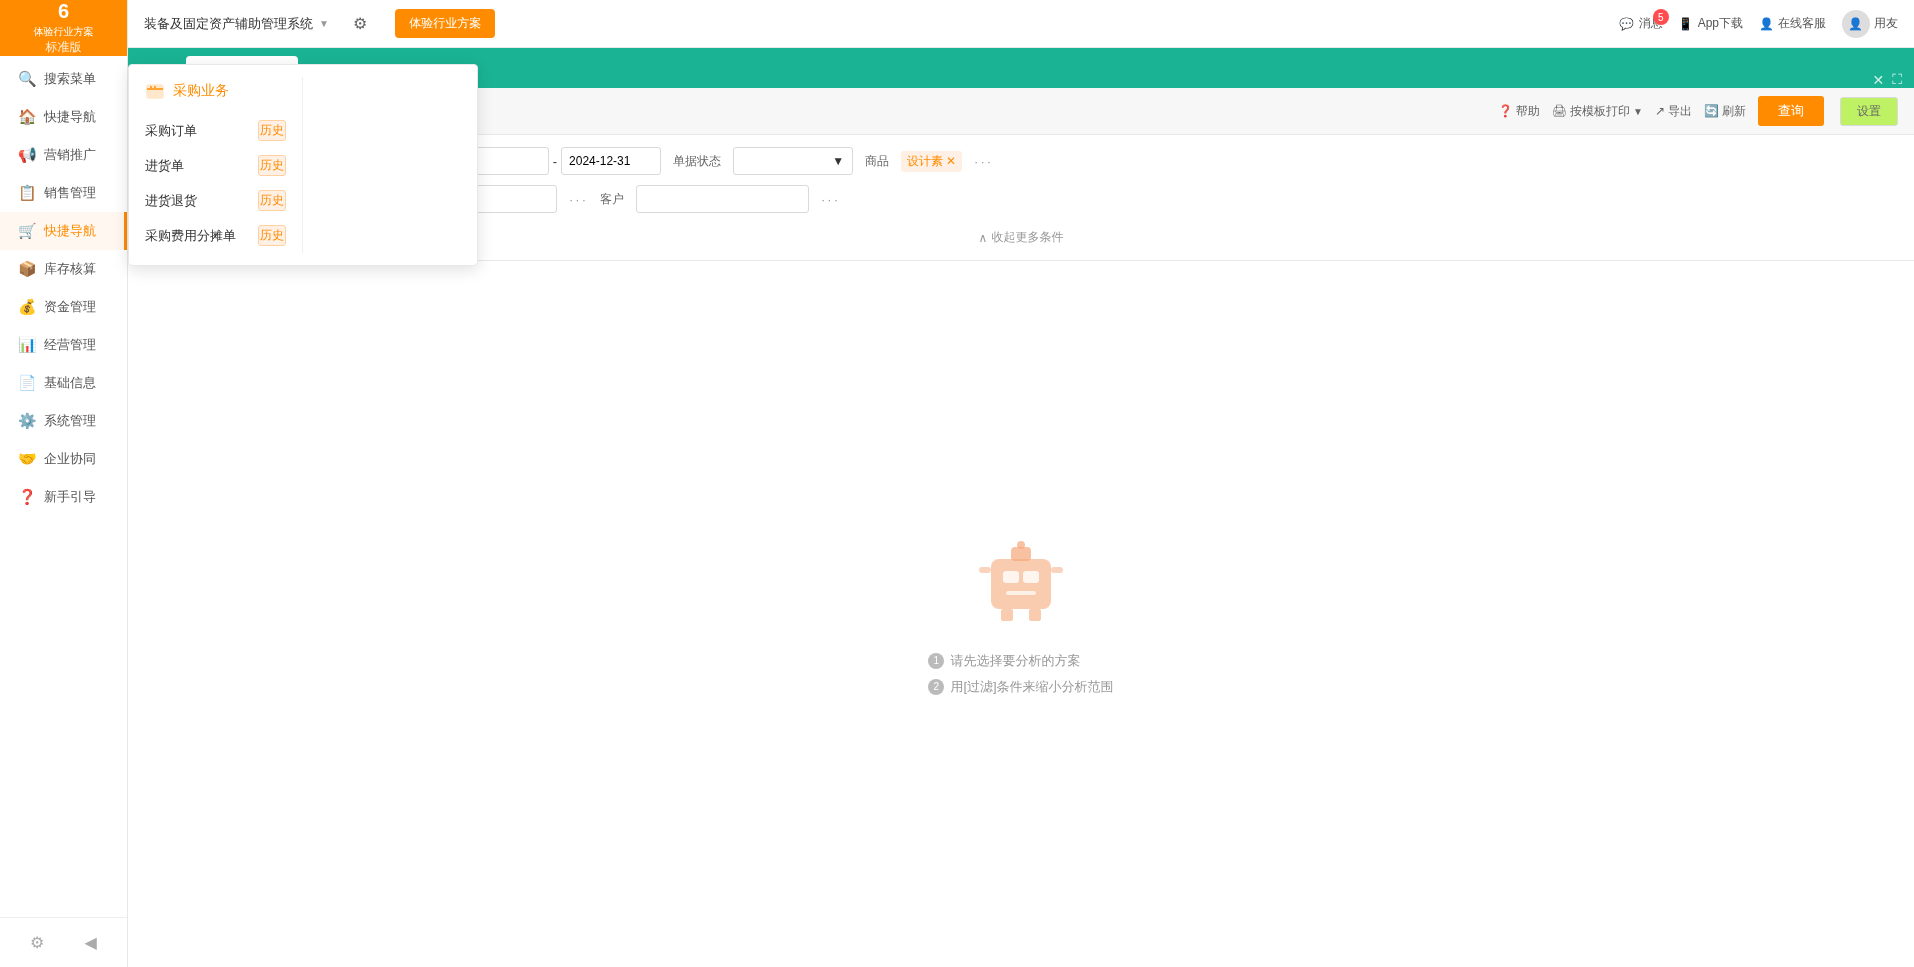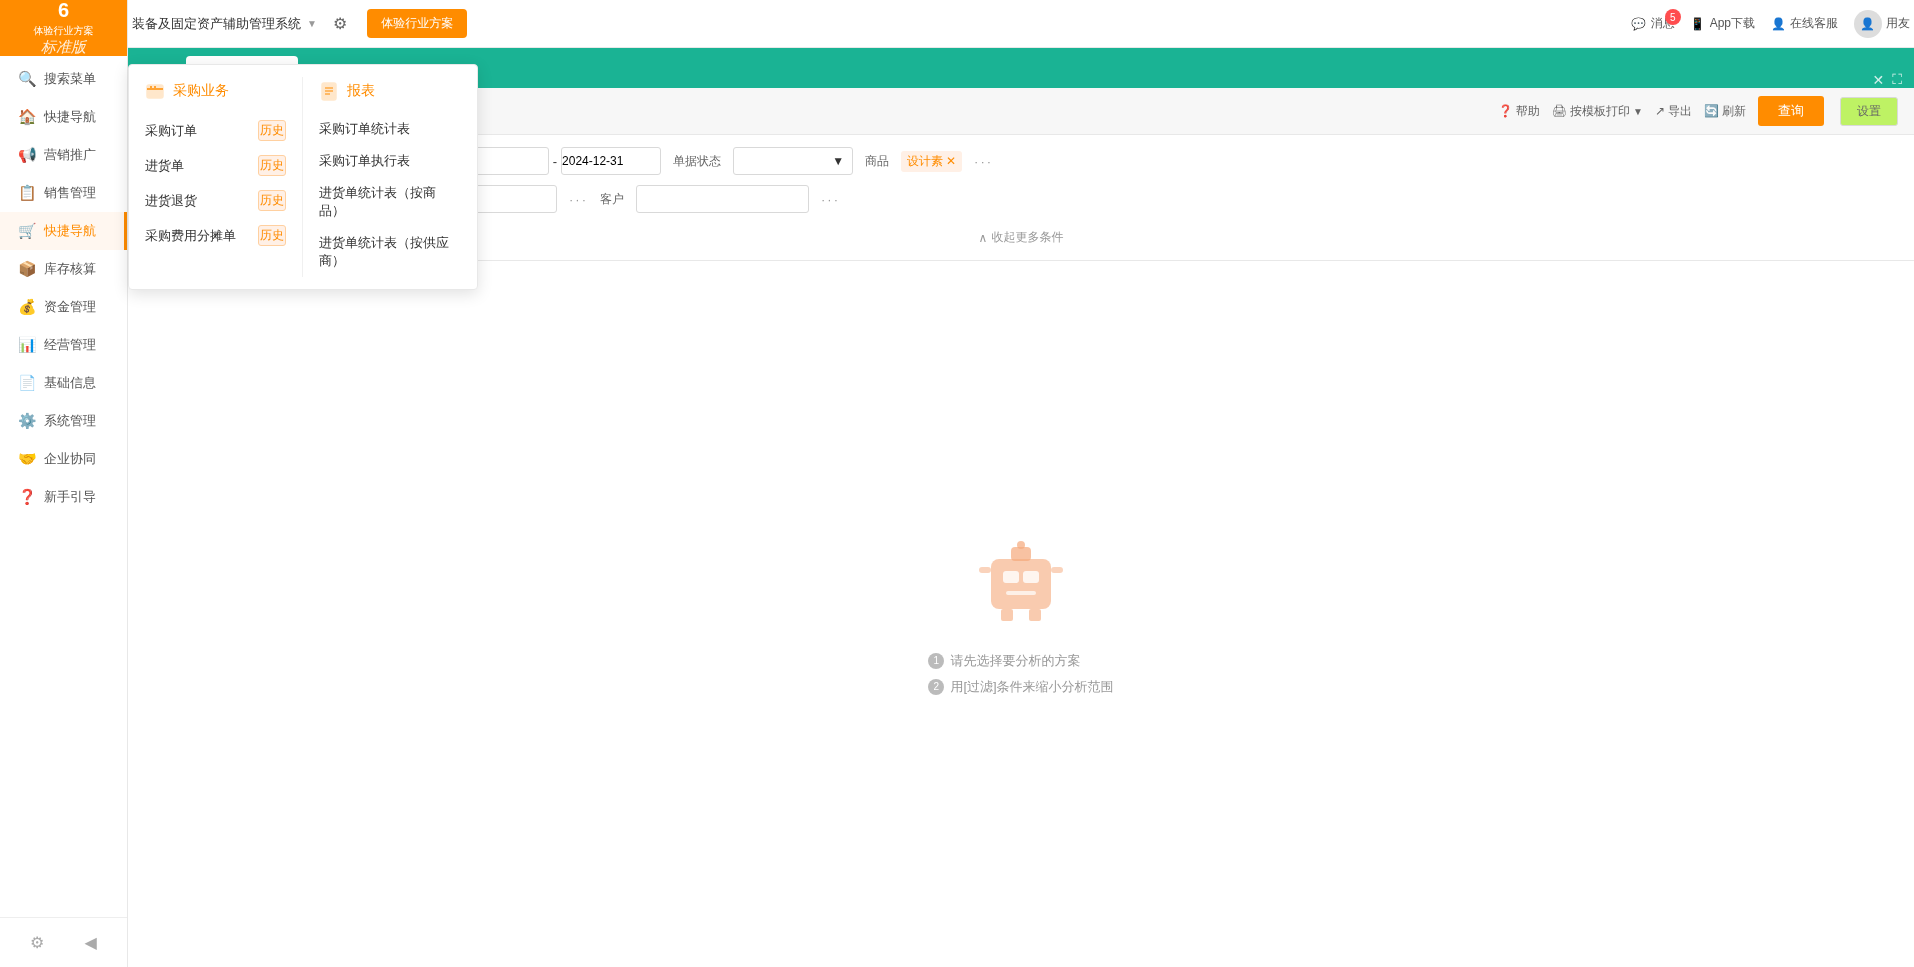--- a/index.html
+++ b/index.html
@@ -6,33 +6,33 @@
     body { font-family: 'Microsoft YaHei', sans-serif; font-size: 13px; background: #f5f5f5; color: #333; overflow: hidden; }
 
     
     .app-container { display: flex; height: 967px; width: 1914px; }
 
     
     .sidebar { width: 128px; background: #fff; border-right: 1px solid #e8e8e8; display: flex; flex-direction: column; flex-shrink: 0; }
     .sidebar-logo { height: 56px; background: #ff8c00; display: flex; align-items: center; justify-content: center; flex-direction: column; cursor: pointer; }
     .sidebar-logo-icon { color: white; font-size: 20px; font-weight: bold; }
     .sidebar-logo-text { color: white; font-size: 10px; margin-top: 2px; }
-    .sidebar-logo-sub { color: rgba(255,255,255,0.85); font-size: 15px; font-style: italic; }
+    .sidebar-logo-sub { color: rgba(255,255,255,0.85); font-size: 12px; }
     .sidebar-nav { flex: 1; overflow-y: auto; padding: 4px 0; }
     .sidebar-item { display: flex; align-items: center; padding: 10px 0 10px 18px; cursor: pointer; color: #555; font-size: 13px; gap: 8px; }
     .sidebar-item.active { background: #fff7f0; color: #ff8c00; border-right: 3px solid #ff8c00; }
     .sidebar-item-icon { font-size: 15px; width: 18px; text-align: center; }
     .sidebar-footer { height: 50px; border-top: 1px solid #eee; display: flex; align-items: center; justify-content: space-around; padding: 0 10px; }
     .sidebar-footer-btn { cursor: pointer; color: #aaa; font-size: 16px; }
 
     
     .main-area { flex: 1; display: flex; flex-direction: column; overflow: hidden; }
 
     
-    .topbar { height: 48px; background: #fff; border-bottom: 1px solid #e8e8e8; display: flex; align-items: center; padding: 0 4px; gap: 16px; justify-content: space-between; }
+    .topbar { height: 48px; background: #fff; border-bottom: 1px solid #e8e8e8; display: flex; align-items: center; padding: 0 16px; gap: 24px; justify-content: space-between; }
     .topbar-title-text { display: flex; align-items: center; gap: 6px; cursor: pointer; }
     .topbar-title-arrow { color: #999; font-size: 10px; }
     .topbar-settings { color: #666; font-size: 16px; cursor: pointer; margin-right: 4px; }
     .topbar-trial-btn { background: #ff8c00; color: white; border: none; border-radius: 4px; padding: 6px 14px; font-size: 12px; cursor: pointer; }
     .topbar-right { display: flex; align-items: center; gap: 16px; margin-left: auto; }
     .topbar-right-item { display: flex; align-items: center; gap: 4px; cursor: pointer; color: #555; font-size: 12px; position: relative; }
     .badge { background: #ff4d4f; color: white; border-radius: 50%; width: 16px; height: 16px; font-size: 10px; display: flex; align-items: center; justify-content: center; position: absolute; top: -6px; right: -6px; }
     .topbar-avatar { width: 28px; height: 28px; border-radius: 50%; background: #ddd; display: flex; align-items: center; justify-content: center; font-size: 12px; color: #999; }
 
     
@@ -46,21 +46,21 @@
     
     .content-area { flex: 1; display: flex; flex-direction: column; background: #f0f0f0; overflow: hidden; }
 
     
     .filter-area { background: #fff; padding: 12px 16px; border-bottom: 1px solid #e8e8e8; }
     .filter-row { display: flex; align-items: center; gap: 12px; margin-bottom: 10px; flex-wrap: wrap; }
     .filter-row:last-child { margin-bottom: 0; }
     .filter-label { font-size: 12px; color: #666; white-space: nowrap; }
     .filter-input { border: 1px solid #d9d9d9; border-radius: 3px; padding: 4px 8px; font-size: 12px; min-width: 120px; height: 28px; outline: none; }
     .filter-date-range { display: flex; align-items: center; gap: 4px; }
-    .filter-date-input { border: 1px solid #d9d9d9; border-radius: 3px; padding: 4px 0; font-size: 12px; width: 100px; height: 28px; }
+    .filter-date-input { border: 1px solid #d9d9d9; border-radius: 3px; padding: 4px 7px; font-size: 12px; width: 100px; height: 28px; }
     .filter-quick-dates { display: flex; gap: 4px; }
     .filter-quick-date { font-size: 12px; color: #1ab394; cursor: pointer; border: 1px solid #d9d9d9; border-radius: 3px; padding: 2px 8px; background: #fff; }
     .filter-collapse { display: flex; align-items: center; justify-content: center; gap: 4px; padding: 6px 0 2px; color: #999; font-size: 12px; cursor: pointer; }
     .toolbar-row { display: flex; align-items: center; justify-content: flex-end; padding: 8px 16px; gap: 12px; background: #f7f7f7; border-bottom: 1px solid #e8e8e8; }
     .toolbar-btn { background: none; border: none; cursor: pointer; color: #666; font-size: 12px; display: flex; align-items: center; gap: 3px; }
     .query-btn { background: #ff8c00; color: white; border: none; border-radius: 3px; padding: 6px 20px; font-size: 13px; cursor: pointer; }
     .set-btn { background: #bef264; color: #666; border: 1px solid #d9d9d9; border-radius: 3px; padding: 5px 16px; font-size: 12px; cursor: pointer; margin-left: 4px; }
 
     
     .empty-state { flex: 1; display: flex; flex-direction: column; align-items: center; justify-content: center; background: #fff; }
@@ -325,36 +325,15 @@
         <div class="dropdown-item">
           <span>进货退货</span>
           <span class="history-badge">历史</span>
         </div>
         <div class="dropdown-item">
           <span>采购费用分摊单</span>
           <span class="history-badge">历史</span>
         </div>
       </div>
 
-      <div class="dropdown-col">
-        <div class="dropdown-col-title">
-          <svg width="20" height="20" viewBox="0 0 20 20">
-            <rect x="3" y="2" width="14" height="17" rx="2" fill="#ff8c00" opacity="0.2" stroke="#ff8c00" stroke-width="1.5"></rect>
-            <path d="M6 7h8M6 10h8M6 13h5" stroke="#ff8c00" stroke-width="1.2"></path>
-          </svg>
-          <span>报表</span>
-        </div>
-        <div class="dropdown-item">
-          <span>采购订单统计表</span>
-        </div>
-        <div class="dropdown-item">
-          <span>采购订单执行表</span>
-        </div>
-        <div class="dropdown-item">
-          <span>进货单统计表（按商品）</span>
-        </div>
-        <div class="dropdown-item">
-          <span>进货单统计表（按供应商）</span>
-        </div>
-      </div>
     </div>
   </div>
 </div>
 
 </body></html>

